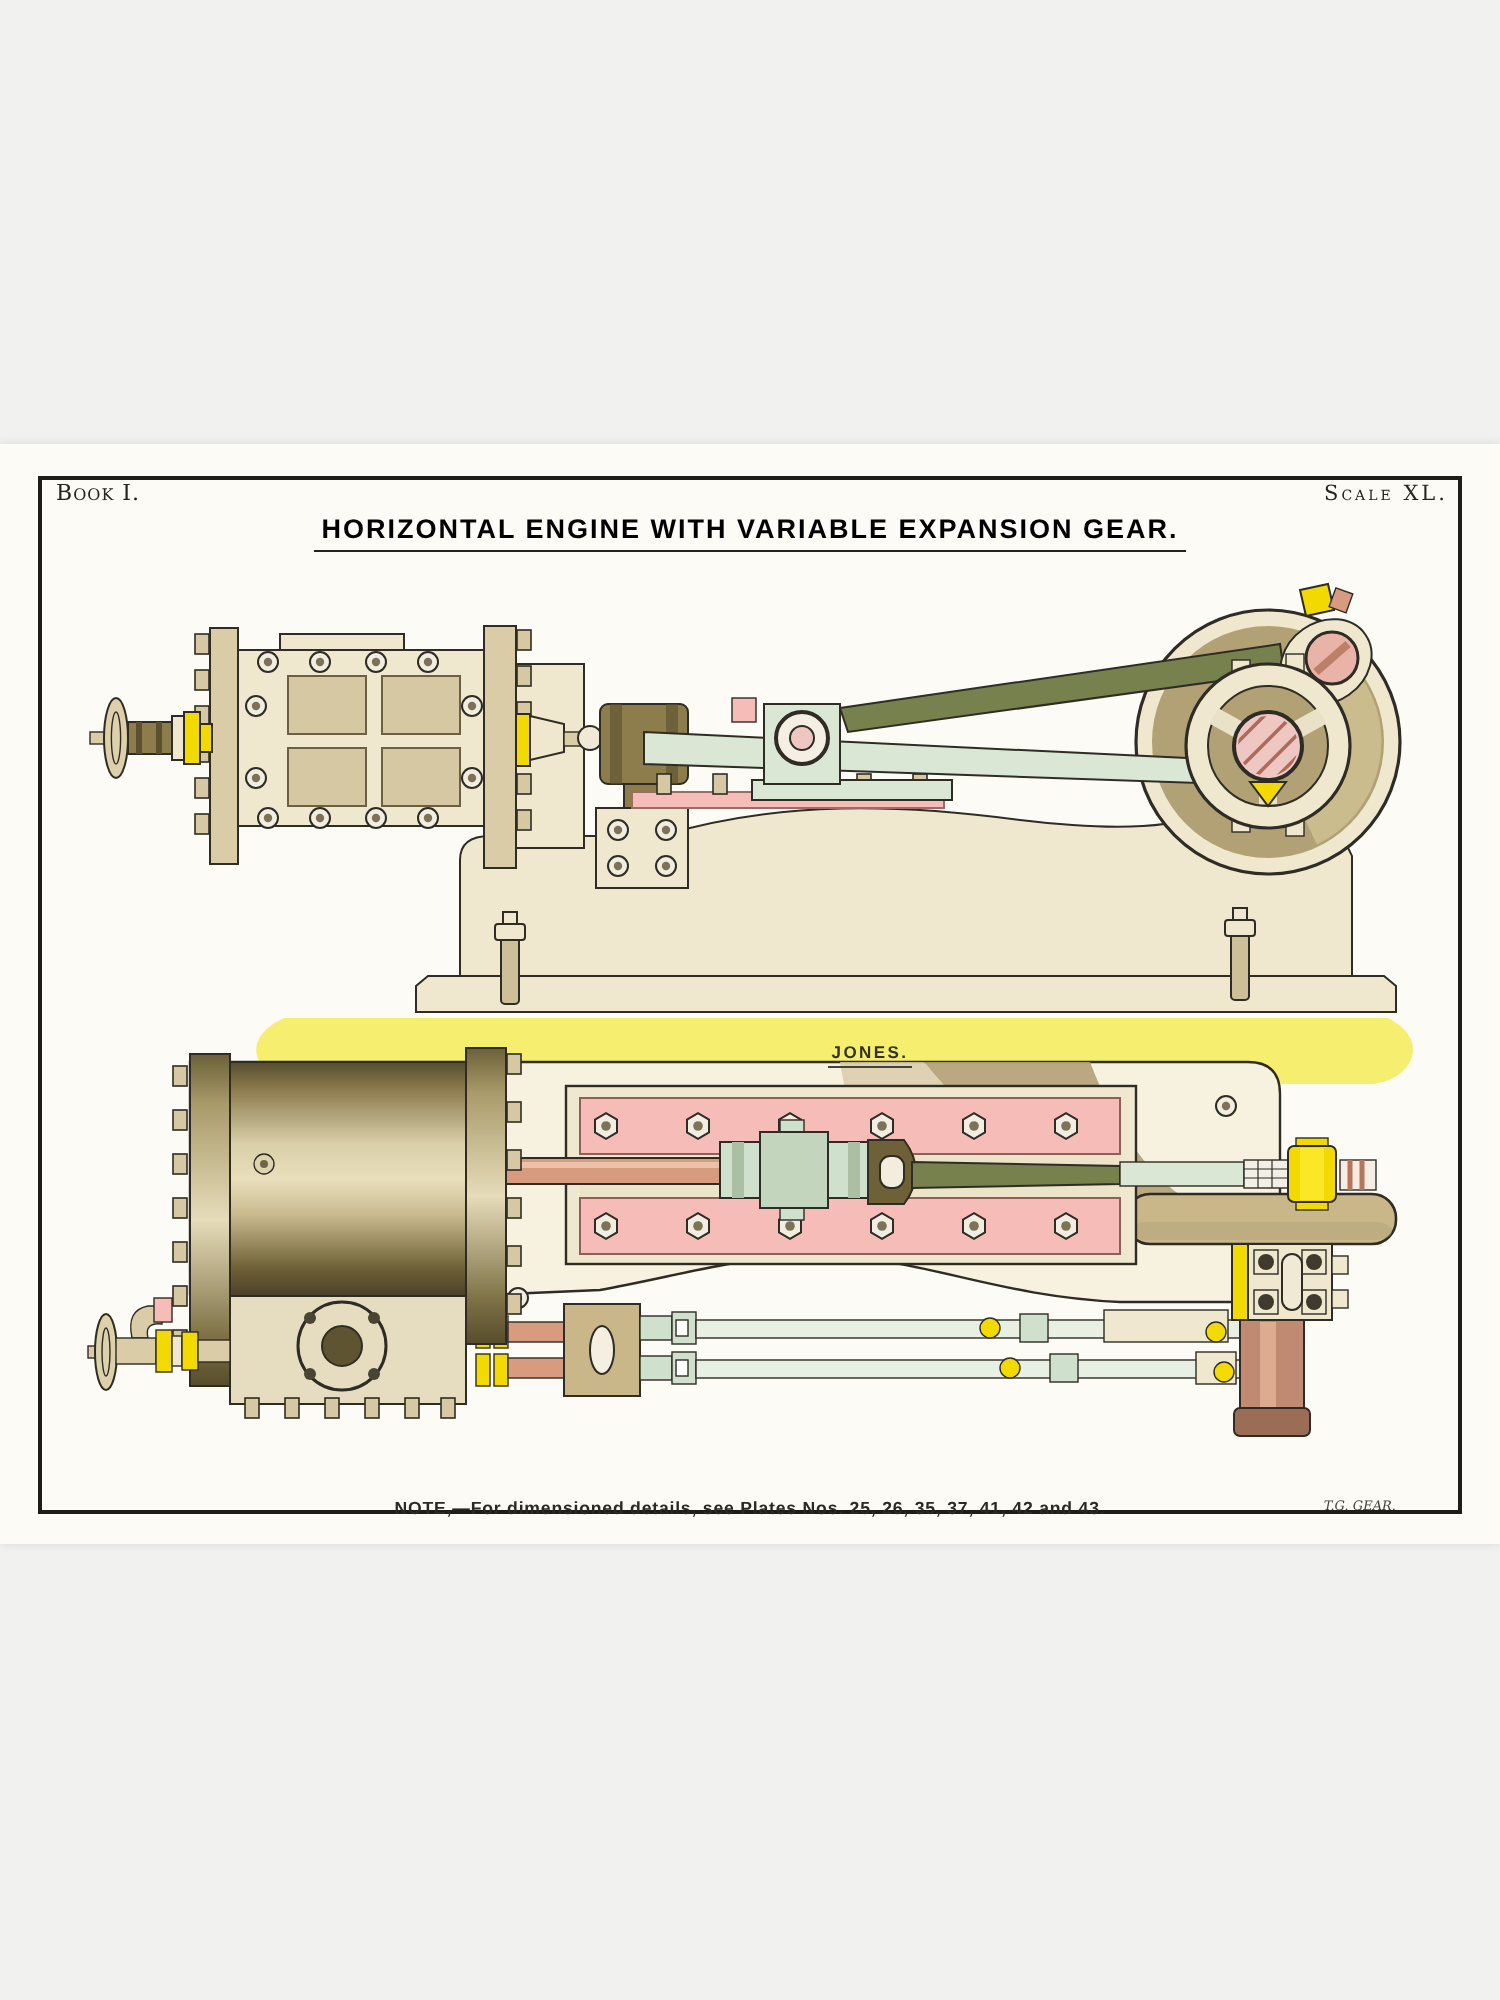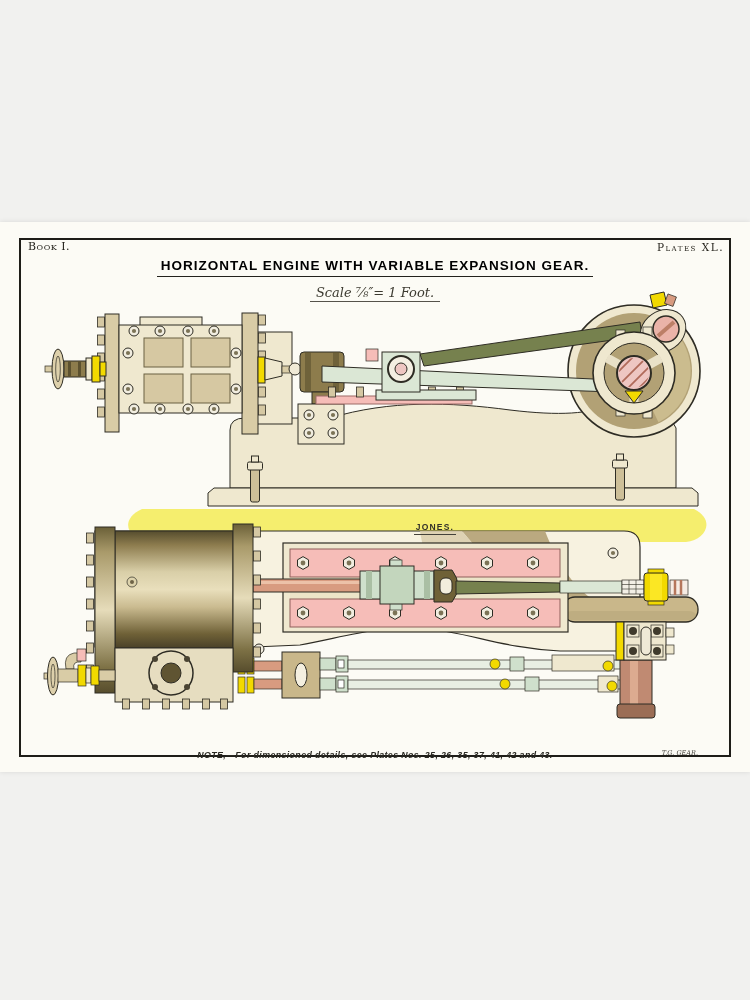--- a/index.html
+++ b/index.html
@@ -19,21 +19,21 @@
   .title{display:inline-block;font-weight:bold;font-size:13.5px;letter-spacing:1px;
          border-bottom:1.4px solid #23221c;padding:0 4px 3px;}
   .scale-row{top:283px;}
   .scale{display:inline-block;font-family:"DejaVu Serif",serif;font-style:italic;
          font-size:13px;color:#3c3a30;border-bottom:1px solid #55524a;padding:0 6px 1px;}
   .sideel-row{top:314px;width:716px;}
   .plan-row{top:516px;left:60px;}
   .viewlbl{display:inline-block;font-weight:bold;font-size:8.5px;letter-spacing:1.2px;
          border-bottom:1px solid #44423a;padding:0 2px 1.5px;color:#33312a;}
   .note-row{top:744px;}
-  .note{display:inline-block;font-weight:bold;font-size:8.8px;letter-spacing:.4px;color:#2a2922;font-style:italic;}
+  .note{display:inline-block;font-weight:bold;font-size:8.8px;letter-spacing:.4px;color:#2a2922;}
   .signature{right:52px;top:749px;font-family:"DejaVu Serif",serif;font-style:italic;
          font-size:6.5px;color:#43413a;}
   .watermark{right:3px;top:728px;font-size:24px;letter-spacing:.5px;
          color:rgba(253,253,253,.92);-webkit-text-stroke:1px rgba(135,135,135,.55);
          text-shadow:0 1px 2px rgba(110,110,110,.6);}
   svg{position:absolute;left:0;top:0;}
   
   .s{stroke:var(--ink,#2e2c24);stroke-width:1;}
   .c-cream{fill:#efe8cf}.c-cream2{fill:#e6ddc0}.c-paperw{fill:#f7f2e0}
   .c-tan{fill:#d9cca6}.c-darktan{fill:#b2a175}.c-midtan{fill:#c9b78a}
@@ -373,27 +373,24 @@
         <rect x="58" y="669" width="20" height="13" class="c-tan s thin"></rect>
         <rect x="78" y="665" width="8" height="21" class="c-brass s thin"></rect>
         <rect x="86" y="668" width="5" height="15" class="c-cream s thin"></rect>
         <rect x="91" y="666" width="8" height="19" class="c-brass s thin"></rect>
         <rect x="99" y="670" width="16" height="11" class="c-tan s thin"></rect>
       </g>
     </g>
   </svg>
 
   <div class="lbl book">Book I.</div>
-  <div class="lbl platelbl">Plates XL.</div>
+  <div class="lbl platelbl">Scale XL.</div>
 
   <div class="center-row title-row">
     <span class="lbl-inline title">HORIZONTAL ENGINE WITH VARIABLE EXPANSION GEAR.</span>
-  </div>
-  <div class="center-row scale-row">
-    <span class="scale">Scale ⅞″= 1 Foot.</span>
   </div>
   <div class="center-row plan-row">
     <span class="viewlbl">JONES.</span>
   </div>
   <div class="center-row note-row">
     <span class="note">NOTE,—For dimensioned details, see Plates Nos. 25, 26, 35, 37, 41, 42 and 43.</span>
   </div>
 
   <div class="lbl signature">T.G. GEAR.</div>
 </div>

